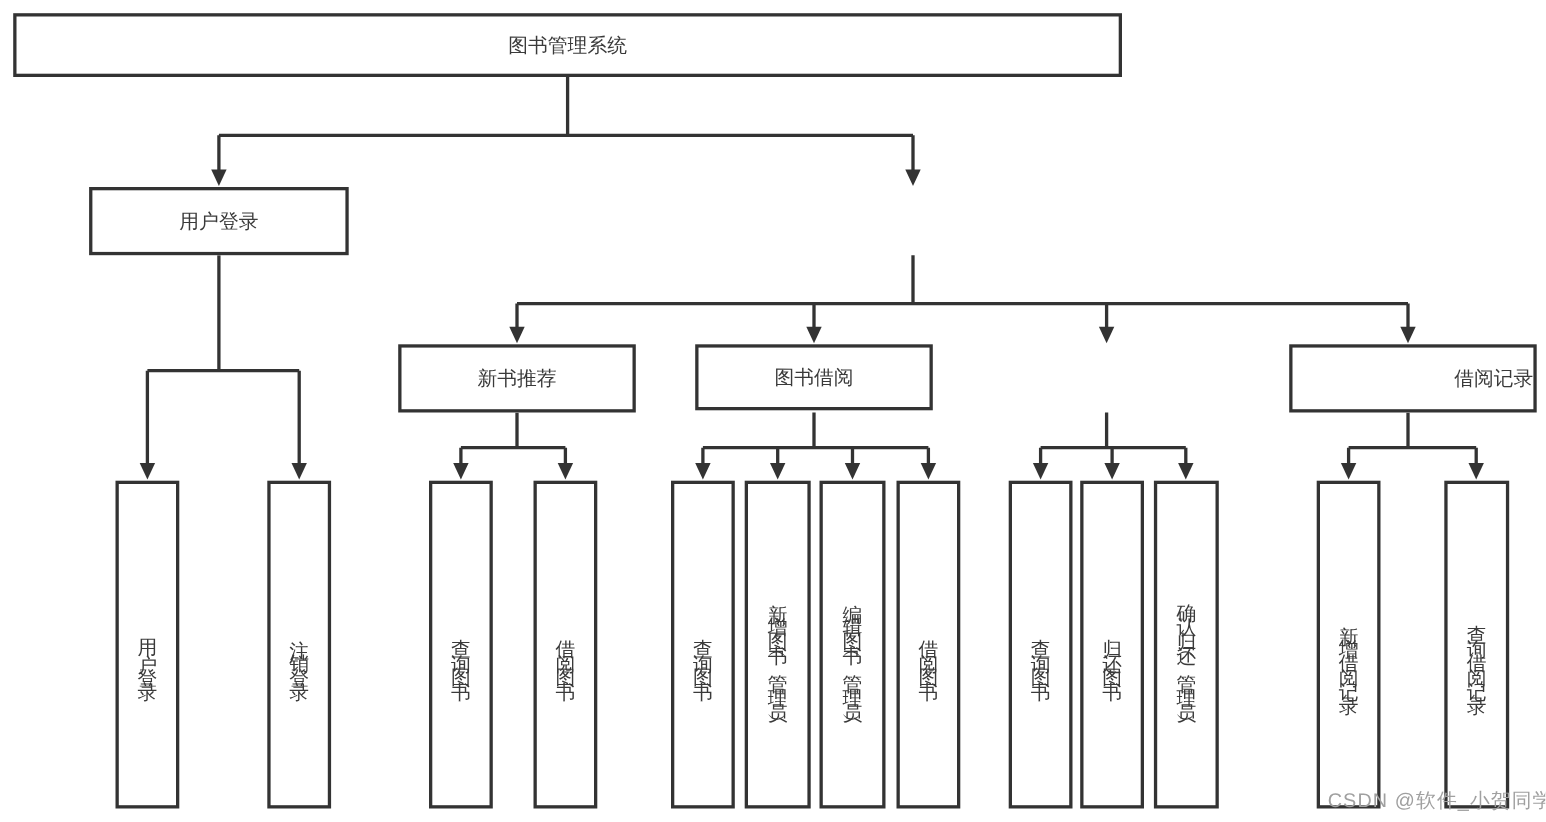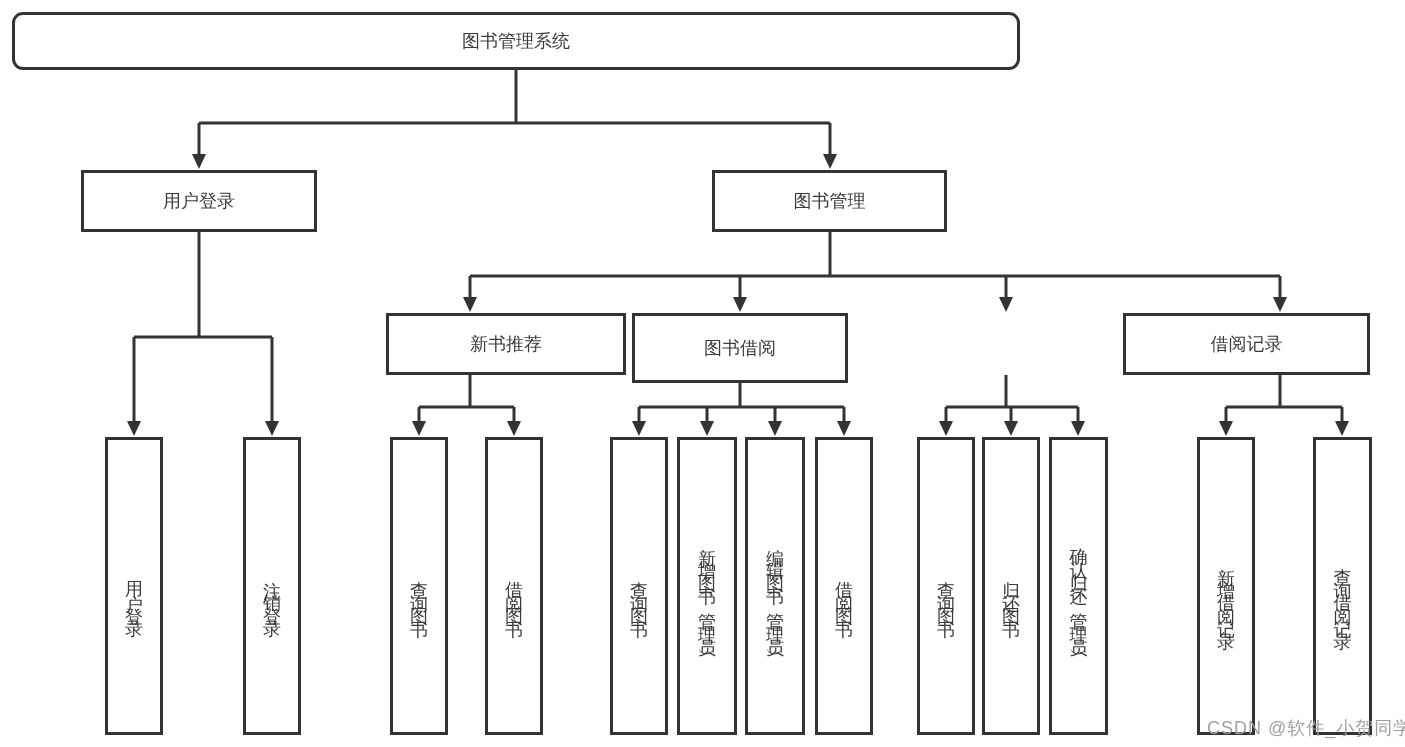--- a/index.html
+++ b/index.html
@@ -24,29 +24,29 @@
   }
   .leaf{
     writing-mode:vertical-rl;
     text-orientation:mixed;
     letter-spacing:13px;
     line-height:1;
     top:437px;height:298px;width:58px;
   }
   .leaf > span{margin-inline-end:-13px;}
   
-  .n-root{left:12px;top:12px;width:1008px;height:58px;border-radius:11px;}
+  .n-root{left:12px;top:12px;width:1008px;height:58px;}
   
   .n-user-login{left:81px;top:170px;width:236px;height:62px;}
   .n-book-mgmt{left:712px;top:170px;width:235px;height:62px;}
   
-  .n-new-book{left:362px;top:313px;width:240px;height:62px;margin-left:24px;}
-  .n-book-borrow{left:632px;top:313px;width:216px;height:70px;}
+  .n-new-book{left:362px;top:313px;width:216px;height:62px;}
+  .n-book-borrow{left:632px;top:313px;width:216px;height:60px;}
   .n-current-borrow{left:902px;top:313px;width:208px;height:62px;}
-  .n-borrow-record{left:1123px;top:313px;width:247px;height:62px;}
+  .n-borrow-record{left:1172px;top:313px;width:225px;height:62px;justify-content:flex-end;}
   
   .l-user-login{left:105px;}
   .l-logout{left:243px;}
   .l-nbr-query{left:390px;}
   .l-nbr-borrow{left:485px;}
   .l-bb-query{left:610px;}
   .l-bb-add{left:677px;width:60px;}
   .l-bb-edit{left:745px;width:60px;}
   .l-bb-borrow{left:815px;}
   .l-cb-query{left:917px;}
@@ -103,23 +103,20 @@
     </g>
   </svg>
 
   <div class="box n-root">
     <span>图书管理系统</span>
   </div>
 
   <div class="box n-user-login">
     <span>用户登录</span>
   </div>
-  <div class="box n-book-mgmt">
-    <span>图书管理</span>
-  </div>
 
   <div class="box n-new-book">
     <span>新书推荐</span>
   </div>
   <div class="box n-book-borrow">
     <span>图书借阅</span>
   </div>
   <div class="box n-borrow-record">
     <span>借阅记录</span>
   </div>

